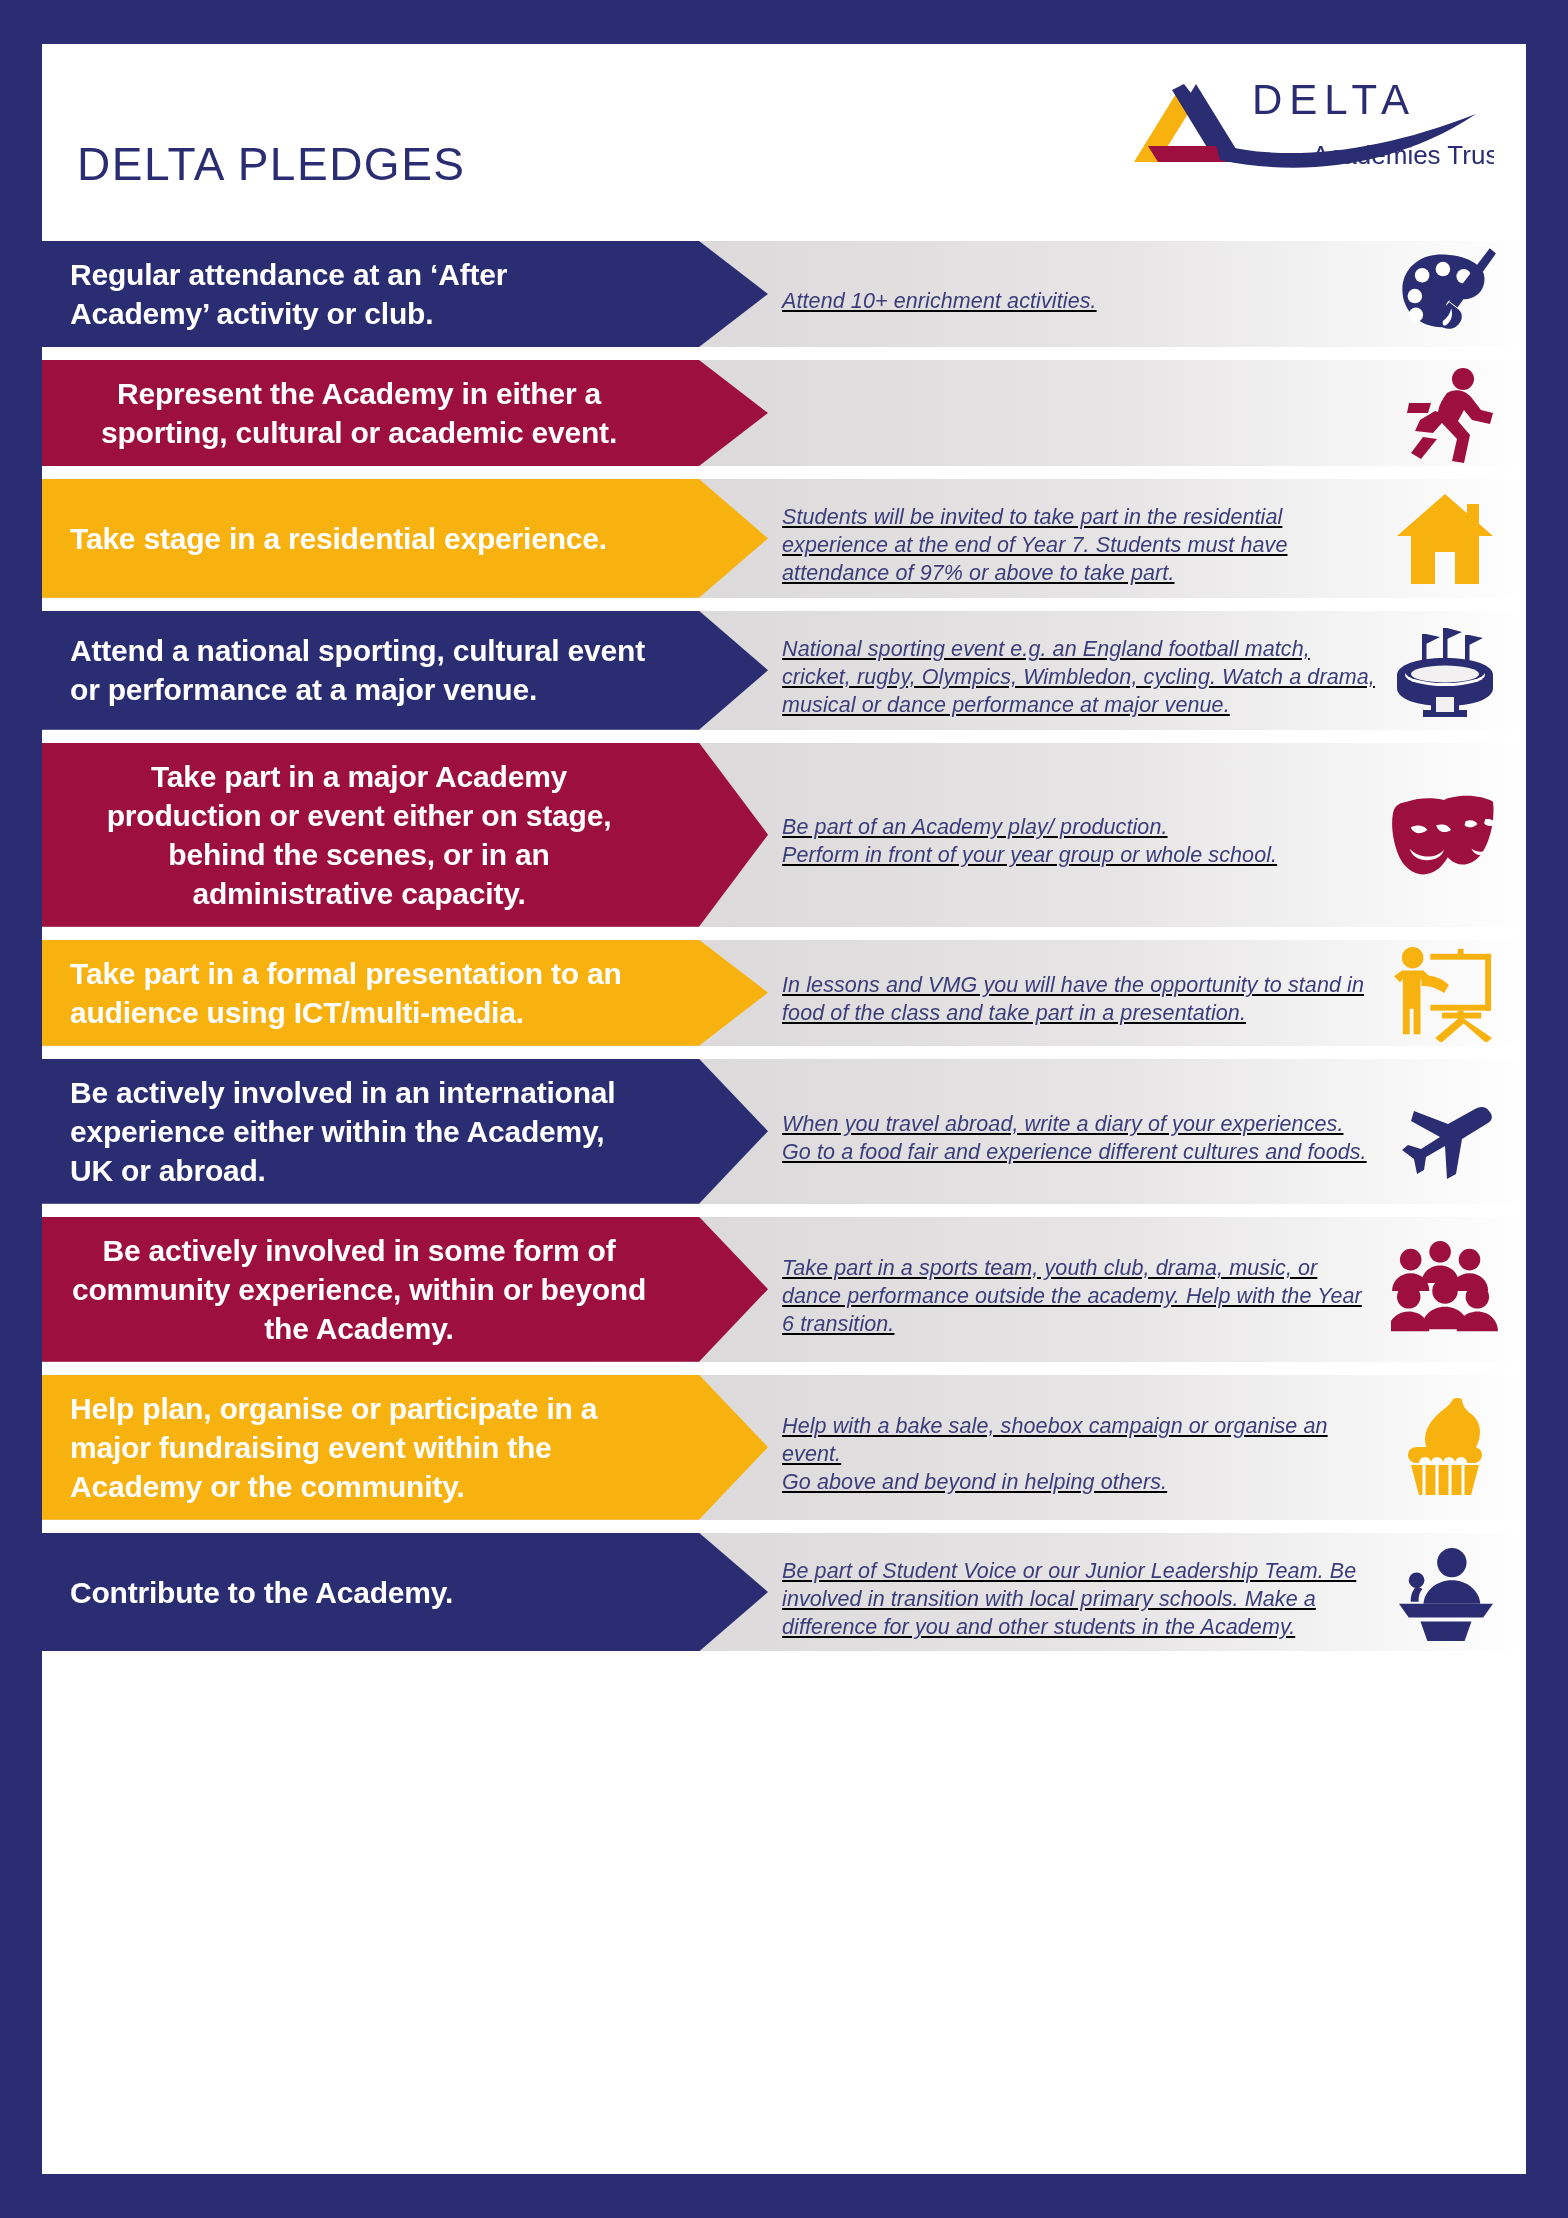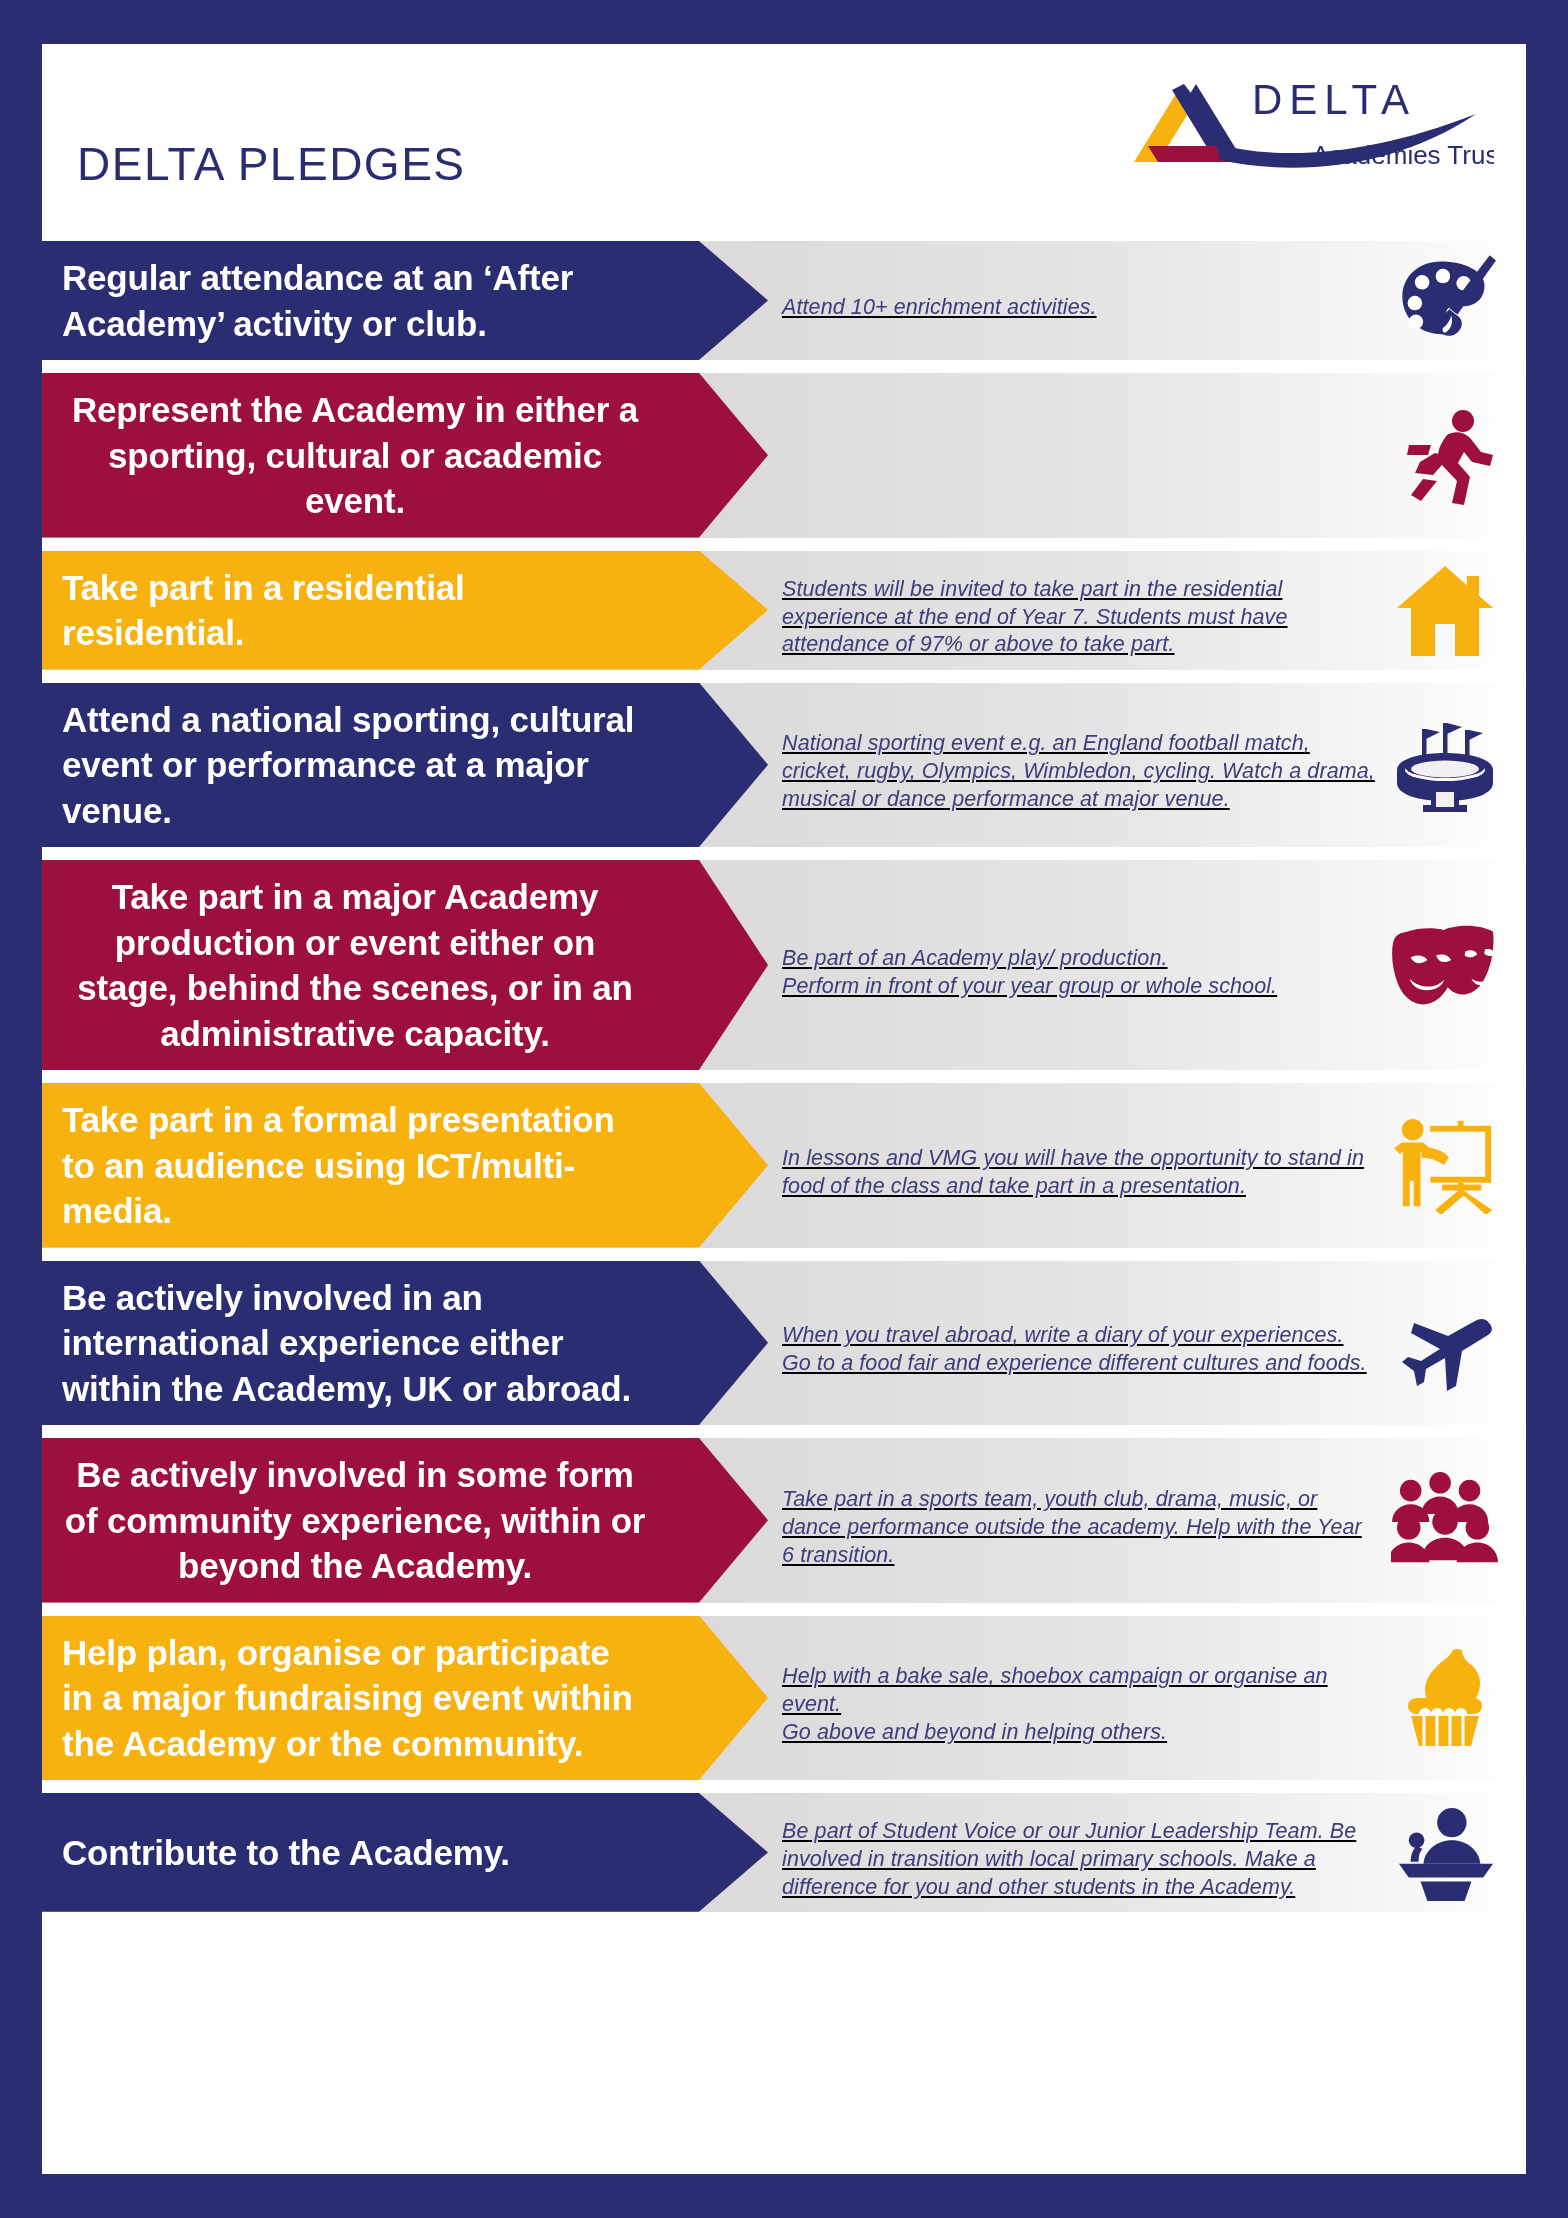--- a/index.html
+++ b/index.html
@@ -69,24 +69,25 @@
     width:726px;
     min-height:100px;
     display:flex;
     align-items:center;
     padding:14px 120px 14px 20px;
     clip-path:polygon(0 0, 90.5% 0, 100% 50%, 90.5% 100%, 0 100%);
     -webkit-clip-path:polygon(0 0, 90.5% 0, 100% 50%, 90.5% 100%, 0 100%);
   }
   .label-text {
     color:#ffffff;
-    font-size:35px;
+    font-size:30px;
     font-weight:bold;
     line-height:1.30;
     letter-spacing:-0.2px;
+    margin-left:8px;
   }
   .c-navy   { background:#2b2d72; }
   .c-red    { background:#9c0f3e;text-align:center; }
   .c-yellow { background:#f8b210; }
 
   
   .desc {
     position:relative;
     z-index:2;
     flex:1;
@@ -177,21 +178,21 @@
         <path fill="#9c0f3e" d="M52 30 c8 -5 18 -3 24 4 l10 13 12 3 -3 11 -18 -4 -8 -10 -6 11 12 14 -6 28 -12 -2 5 -22 -16 -17 c-5 -6 -4 -16 6 -29z"></path>
         <path fill="#9c0f3e" d="M40 48 l14 4 -16 18 -18 -2 5 -11 z"></path>
         <path fill="#9c0f3e" d="M28 74 l14 2 -16 20 -10 -6 z"></path>
         <path fill="#9c0f3e" d="M14 40 l22 0 -3 10 -21 0 z"></path>
       </svg>
         </div>
   </div>
       <div class="row">
     <div class="strip"></div>
     <div class="label c-yellow">
-      <div class="label-text">Take part in a residential residential.</div>
+      <div class="label-text">Take stage in a residential experience.</div>
     </div>
     <div class="desc">
       <div class="desc-text">Students will be invited to take part in the residential experience at the end of Year 7. Students must have attendance of 97% or above to take part.</div>
     </div>
     <div class="icon">
           <svg viewBox="0 0 100 100" width="100" height="100">
         <path fill="#f8b210" d="M50 6 L98 48 L84 48 L84 96 L60 96 L60 64 L40 64 L40 96 L16 96 L16 48 L2 48 Z"></path>
         <rect x="72" y="16" width="12" height="22" fill="#f8b210"></rect>
       </svg>
         </div>

